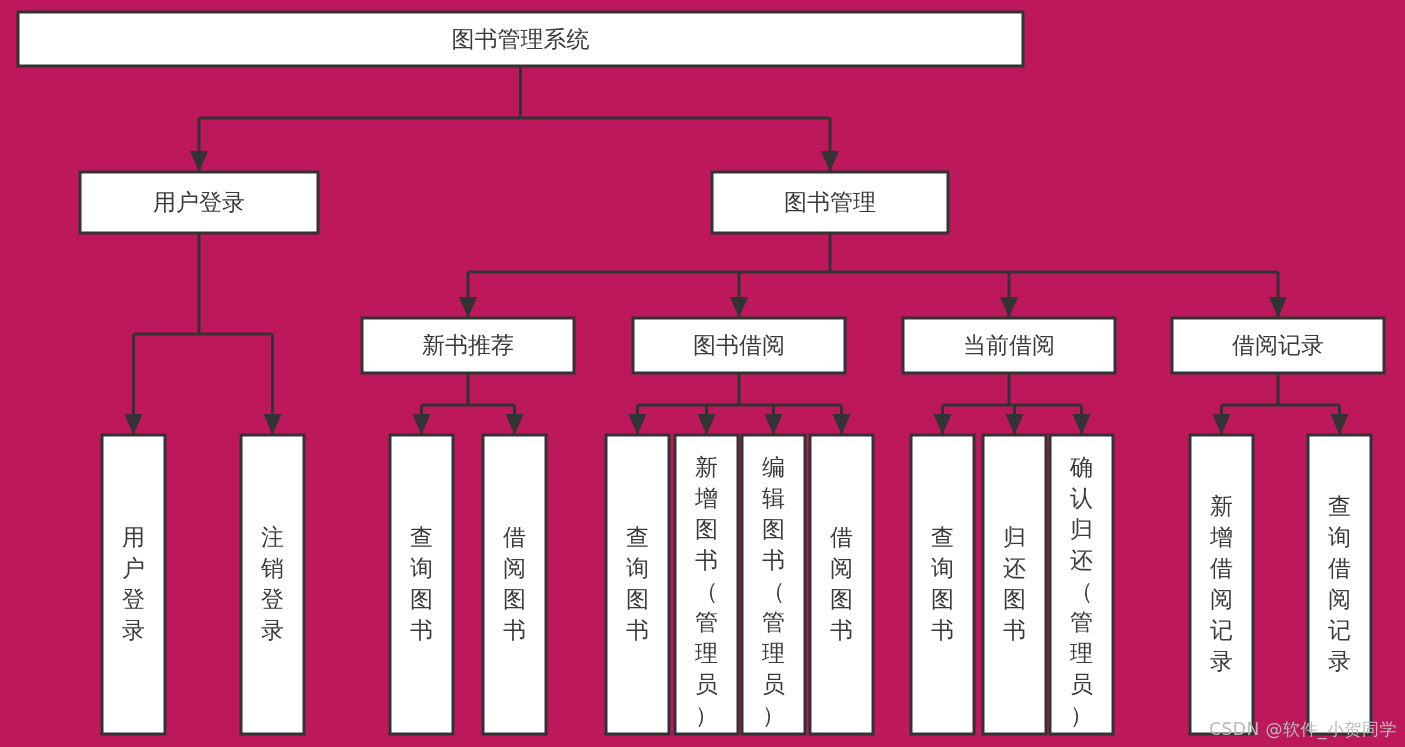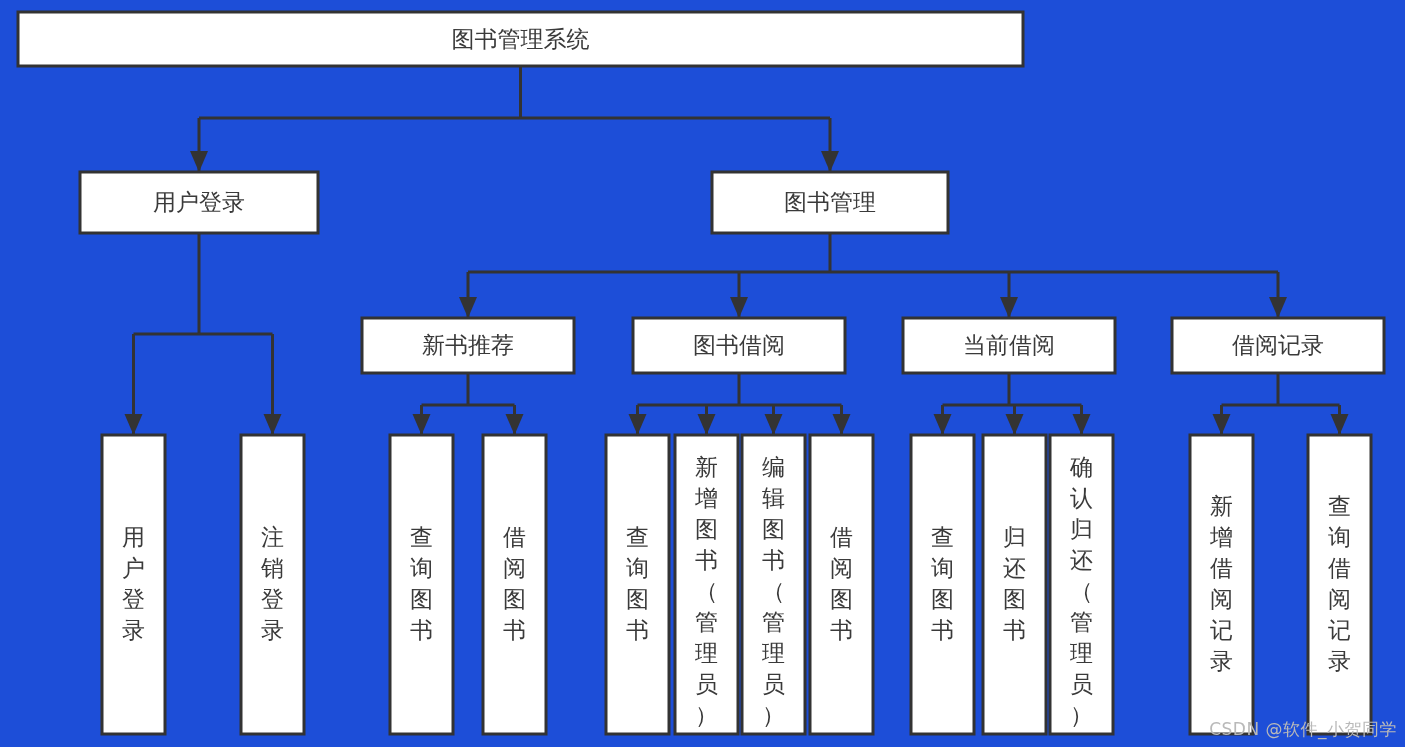--- a/index.html
+++ b/index.html
@@ -8,21 +8,21 @@
     padding: 0;
     background: #ffffff;
   }
   body {
     font-family: "DejaVu Sans", "Liberation Sans", sans-serif;
   }
   #diagram-root {
     position: relative;
     width: 1405px;
     height: 747px;
-    background: #1d4ed8;
+    background: #be185d;
     overflow: hidden;
   }
   svg#flow {
     position: absolute;
     left: 0;
     top: 0;
     width: 1405px;
     height: 747px;
     display: block;
   }

